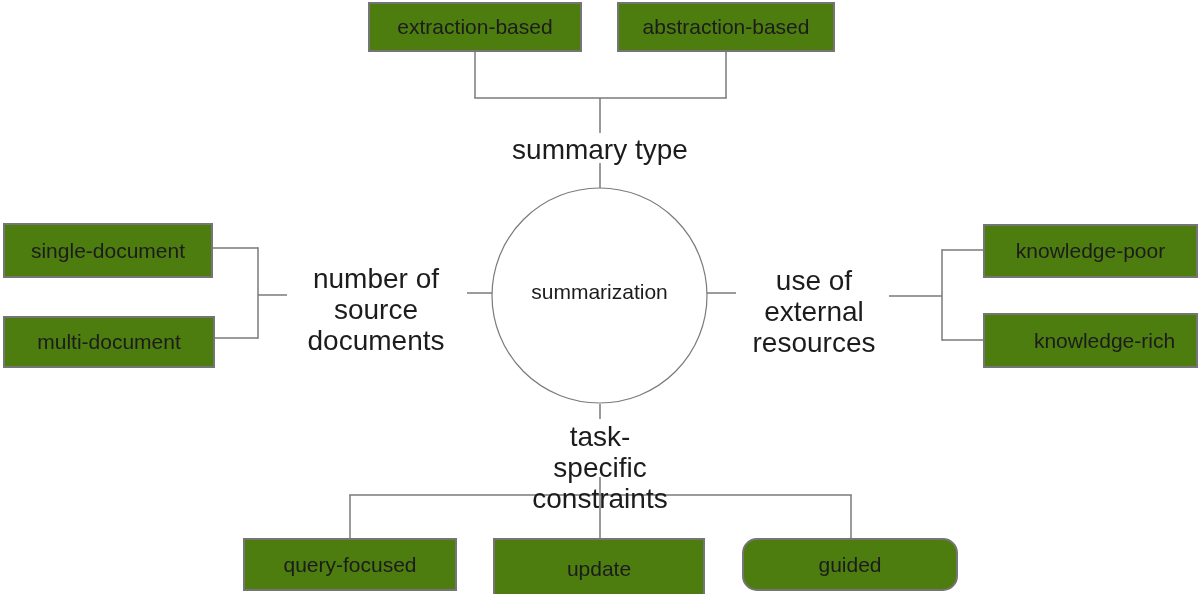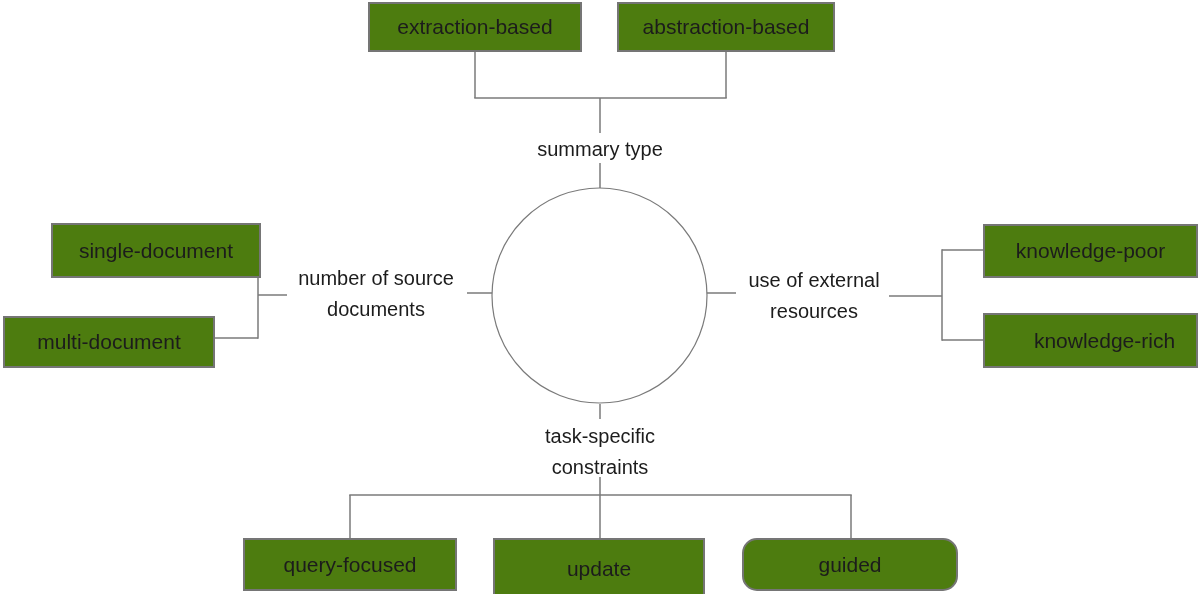--- a/index.html
+++ b/index.html
@@ -39,21 +39,21 @@
     background: #4d7c0f;
     display: flex;
     align-items: center;
     justify-content: center;
     font-size: 21px;
     white-space: nowrap;
   }
   .branch-label {
     position: absolute;
     text-align: center;
-    font-size: 20px;
+    font-size: 28px;
     line-height: 31px;
   }
   .center-label {
     position: absolute;
     left: 492px;
     top: 280px;
     width: 215px;
     text-align: center;
     font-size: 21px;
   }
@@ -85,34 +85,35 @@
 
     <line x1="600" y1="404" x2="600" y2="419"></line>
     <line x1="600" y1="477" x2="600" y2="538"></line>
     <line x1="349.25" y1="495" x2="851.75" y2="495"></line>
     <line x1="350" y1="495" x2="350" y2="538"></line>
     <line x1="851" y1="495" x2="851" y2="538"></line>
 
     <circle cx="599.5" cy="295.5" r="107.5"></circle>
   </svg>
 
+  <div class="center-label">summarization</div>
 
   <div class="branch-label" style="left:500px; top:134px; width:200px;">summary type</div>
 
   <div class="branch-label" style="left:276px; top:263px; width:200px;">number of source documents</div>
 
   <div class="branch-label" style="left:724px; top:265px; width:180px;">use of external resources</div>
 
   <div class="branch-label" style="left:525px; top:421px; width:150px;">task-specific constraints</div>
 
   <div class="node-box" style="left:368px; top:2px; width:214px; height:50px;">extraction-based</div>
 
   <div class="node-box" style="left:617px; top:2px; width:218px; height:50px;">abstraction-based</div>
 
-  <div class="node-box" style="left:3px; top:223px; width:210px; height:55px;margin-left:48px;">single-document</div>
+  <div class="node-box" style="left:3px; top:223px; width:210px; height:55px;">single-document</div>
 
   <div class="node-box" style="left:983px; top:224px; width:215px; height:54px;">knowledge-poor</div>
 
   <div class="node-box" style="left:3px; top:316px; width:212px; height:52px;">multi-document</div>
 
   <div class="node-box" style="left:983px; top:313px; width:215px; height:55px;padding-left:28px;">knowledge-rich</div>
 
   <div class="node-box" style="left:243px; top:538px; width:214px; height:53px;">query-focused</div>
 
   <div class="node-box" style="left:493px; top:538px; width:212px; height:62px;">update</div>

